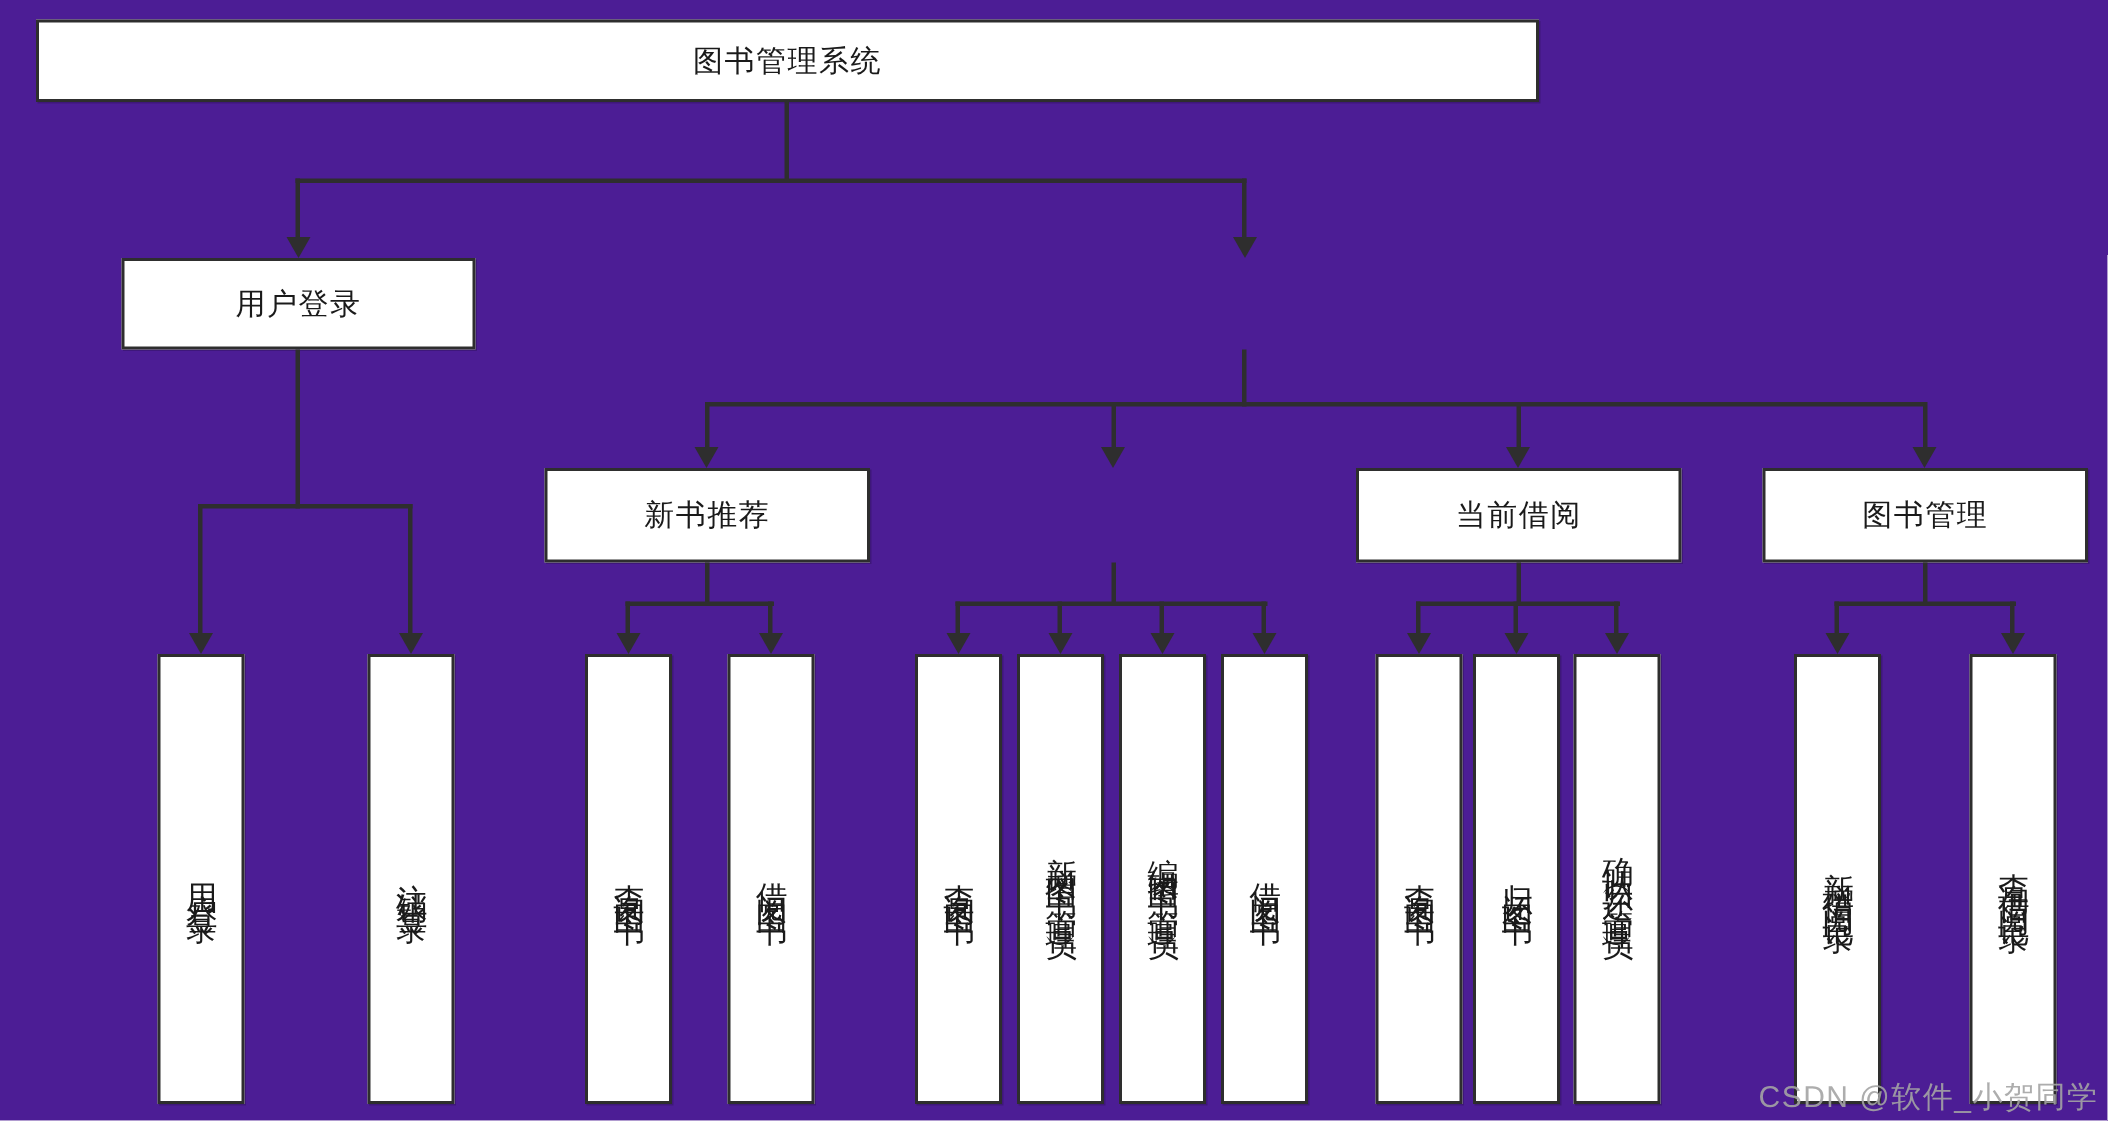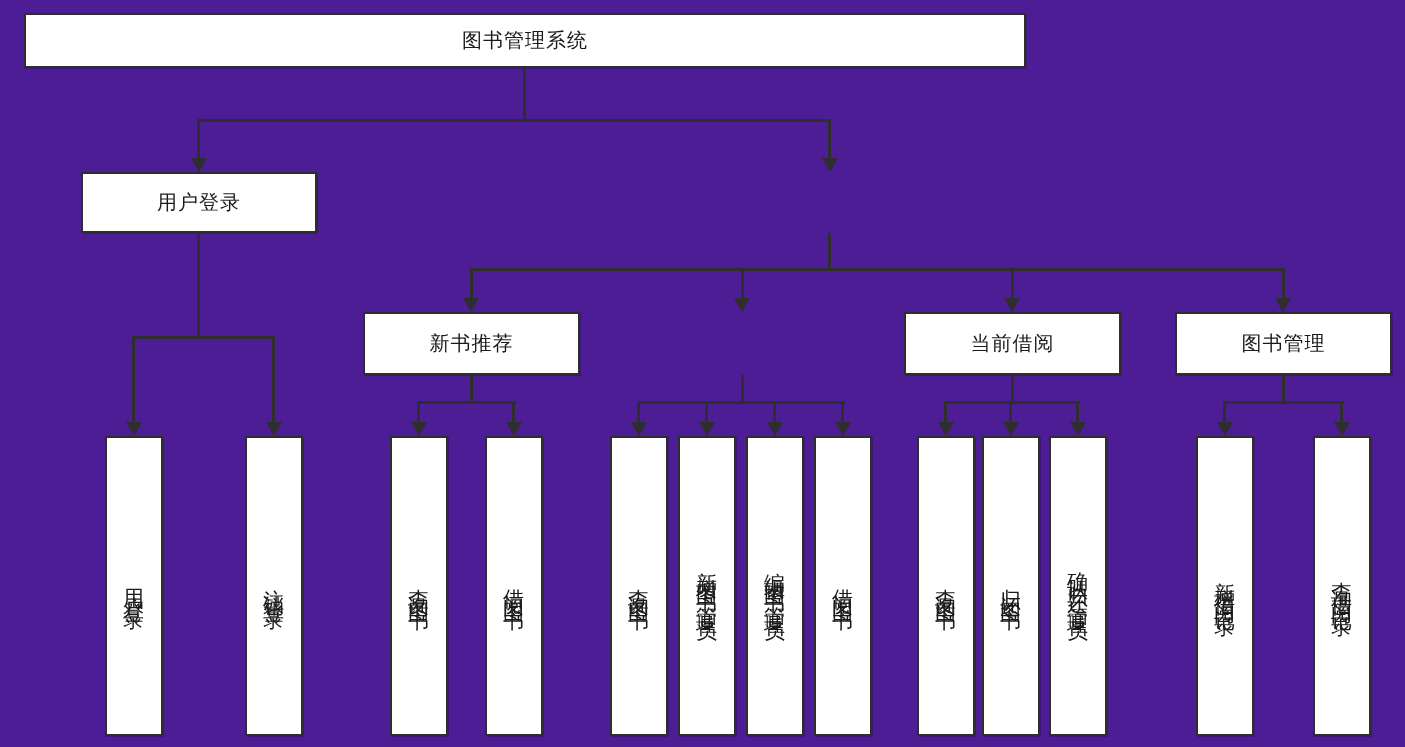--- a/index.html
+++ b/index.html
@@ -182,14 +182,15 @@
   <div class="arrow" style="left:1003px;top:422px;"></div>
   <div class="arrow" style="left:1070px;top:422px;"></div>
 
   <div class="vline" style="left:1282px;top:375px;height:29px;"></div>
   <div class="hline" style="left:1223px;top:401px;width:121px;"></div>
   <div class="vline" style="left:1223px;top:401px;height:23px;"></div>
   <div class="vline" style="left:1340px;top:401px;height:23px;"></div>
   <div class="arrow" style="left:1217px;top:422px;"></div>
   <div class="arrow" style="left:1334px;top:422px;"></div>
 
+  <div class="watermark">CSDN @软件_小贺同学</div>
 
 </div>
 
 </body></html>

